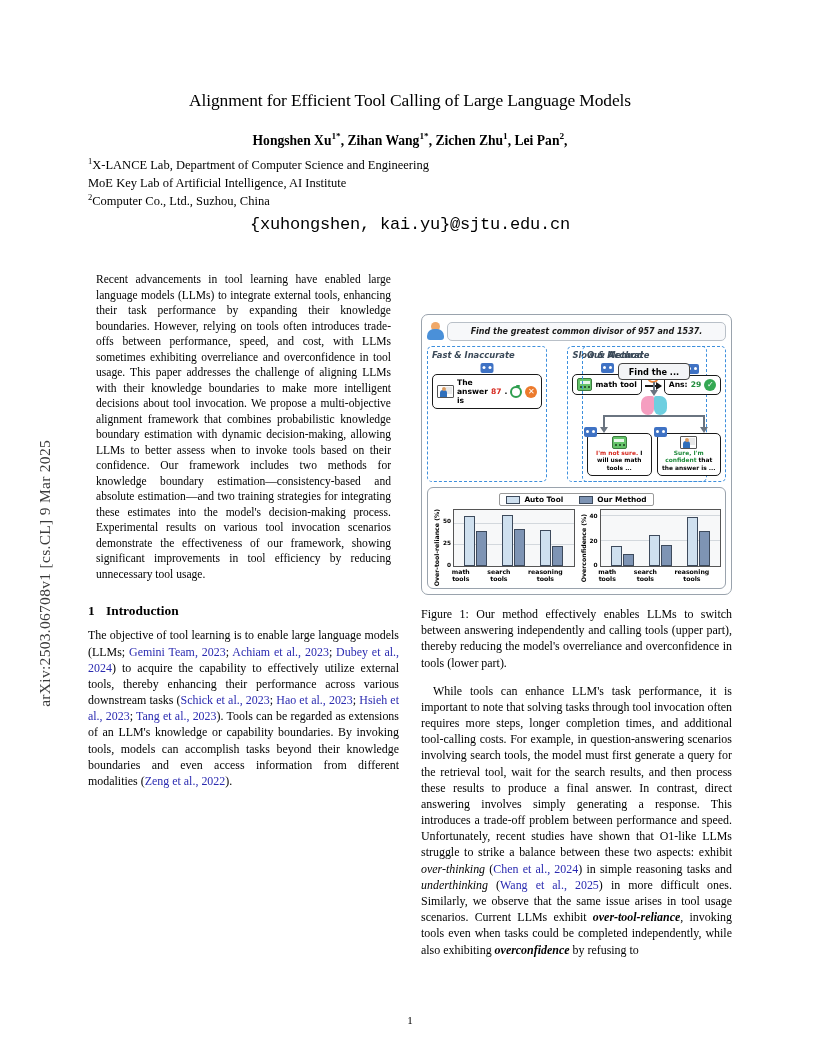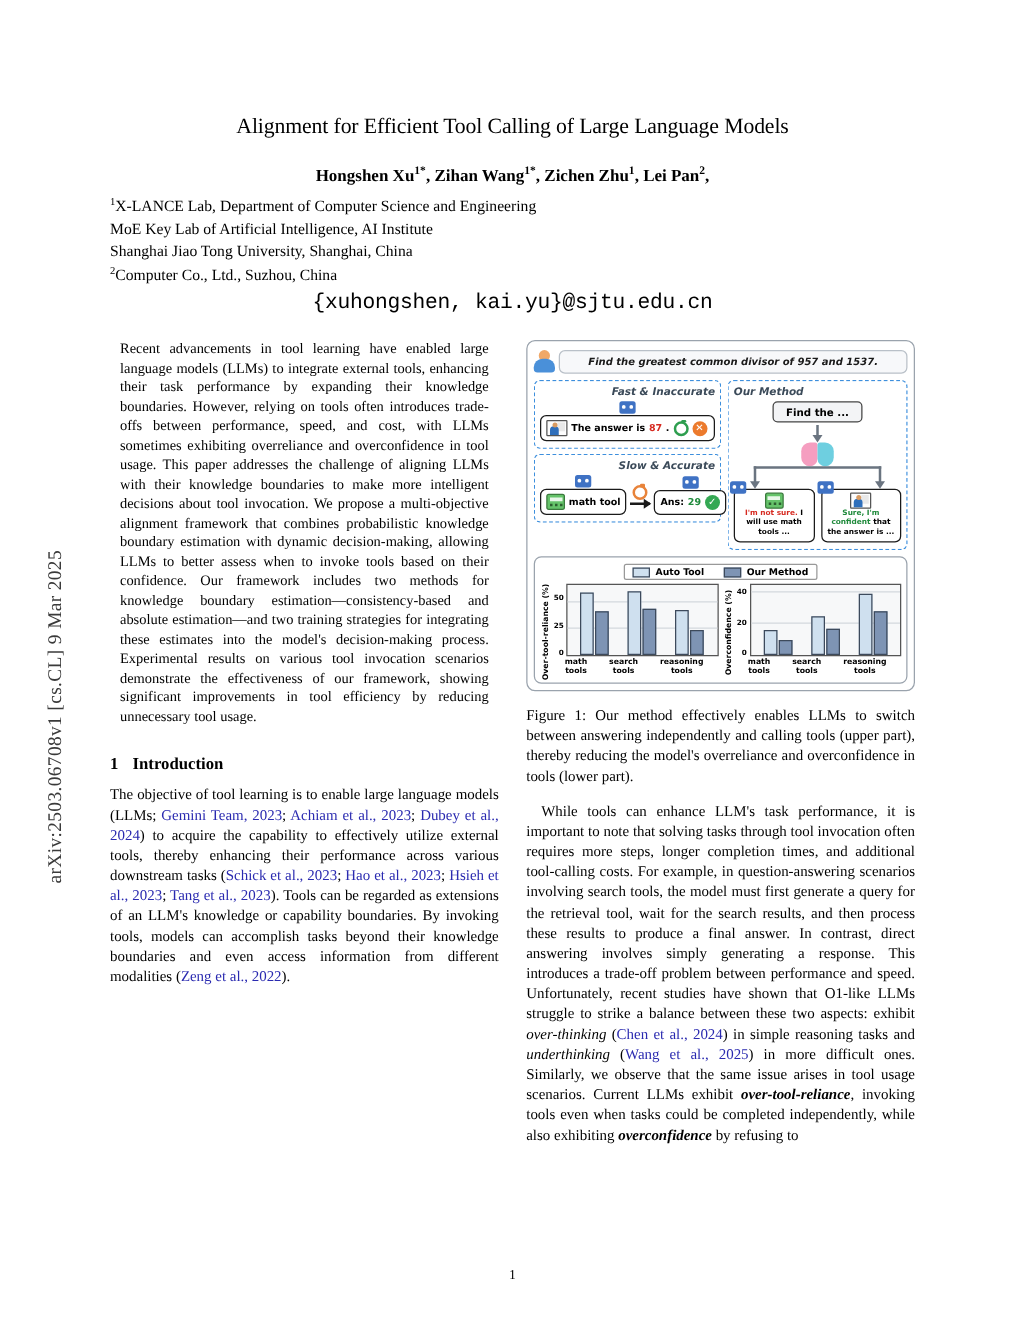--- a/index.html
+++ b/index.html
@@ -98,21 +98,21 @@
     font-size: 11.95px;
     line-height: 1.355;
     text-align: justify;
     margin: 0;
   }
   .cite { color: #2a2ab0; }
   .it { font-style: italic; }
   .bi { font-style: italic; font-weight: bold; }
 
   
-  .figure { width: 311px; }
+  .figure { width: 311px; margin-top: 42px; }
   .fig-box {
     border: 1px solid #9aa3ad;
     border-radius: 7px;
     padding: 5px 5px 5px 5px;
     background: #fff;
   }
   .fig-caption {
     font-size: 11.95px;
     line-height: 1.345;
     text-align: justify;
@@ -133,21 +133,21 @@
     font-family: "DejaVu Sans", sans-serif;
     font-weight: bold;
     font-style: italic;
     font-size: 8.0px;
     padding: 4px 2px;
     color: #1a1a1a;
   }
 
   
   .upper { display: flex; gap: 5px; margin-top: 4px; }
-  .left-stack { width: 150px; display: flex; flex-direction: column; gap: 4px; text-align: right; }
+  .left-stack { width: 150px; display: flex; flex-direction: row; gap: 20px; }
   .dash-box {
     border: 1.4px dashed #3d8fdd;
     border-radius: 5px;
     padding: 3px 4px 5px;
     position: relative;
   }
   .panel-title {
     font-family: "DejaVu Sans", sans-serif;
     font-style: italic;
     font-weight: bold;
@@ -325,21 +325,20 @@
 
   <div class="authors">
     <div>
       <span>Hongshen Xu</span><sup>1*</sup><span>, Zihan Wang</span><sup>1*</sup><span>, Zichen Zhu</span><sup>1</sup><span>, Lei Pan</span><sup>2</sup><span>,</span>
     </div>
   </div>
 
   <div class="affils">
     <div><sup>1</sup><span>X-LANCE Lab, Department of Computer Science and Engineering</span></div>
     <div><span>MoE Key Lab of Artificial Intelligence, AI Institute</span></div>
-    <div><span>Shanghai Jiao Tong University, Shanghai, China</span></div>
     <div><sup>2</sup><span>Computer Co., Ltd., Suzhou, China</span></div>
   </div>
 
   <div class="email">{xuhongshen, kai.yu}@sjtu.edu.cn</div>
 
   <div class="cols">
 
     <div class="col">
       <div class="abs-body">Recent advancements in tool learning have enabled large language models (LLMs) to integrate external tools, enhancing their task performance by expanding their knowledge boundaries.  However, relying on tools often introduces trade-offs between performance, speed, and cost, with LLMs sometimes exhibiting overreliance and overconfidence in tool usage.  This paper addresses the challenge of aligning LLMs with their knowledge boundaries to make more intelligent decisions about tool invocation.  We propose a multi-objective alignment framework that combines probabilistic knowledge boundary estimation with dynamic decision-making, allowing LLMs to better assess when to invoke tools based on their confidence.  Our framework includes two methods for knowledge boundary estimation—consistency-based and absolute estimation—and two training strategies for integrating these estimates into the model's decision-making process. Experimental results on various tool invocation scenarios demonstrate the effectiveness of our framework, showing significant improvements in tool efficiency by reducing unnecessary tool usage.</div>
 

